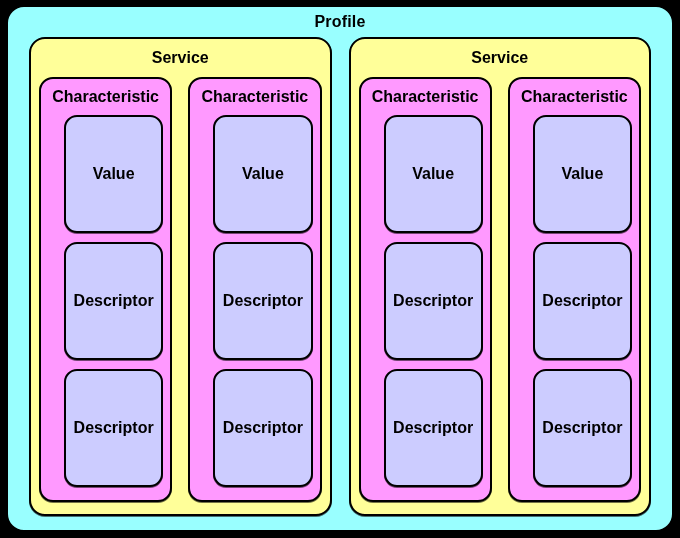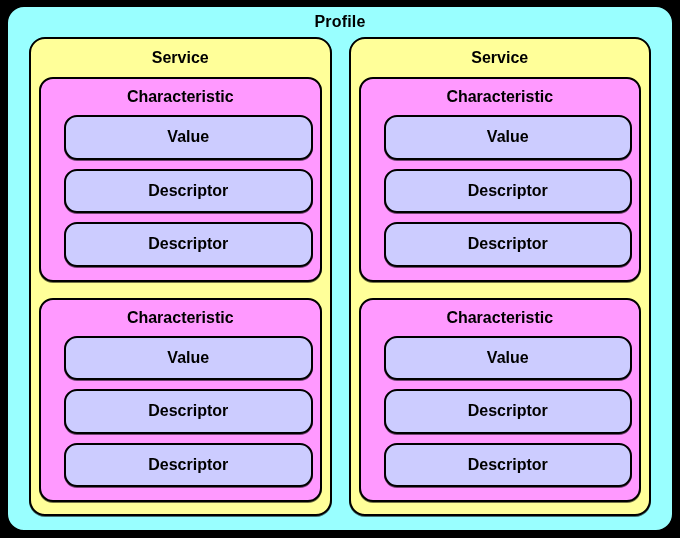--- a/index.html
+++ b/index.html
@@ -54,21 +54,21 @@
   .service-title {
     height: 38px;
     display: flex;
     align-items: center;
     justify-content: center;
     font-size: 16px;
   }
   .service-body {
     flex: 1;
     display: flex;
-    flex-direction: column;
+    flex-direction: row;
     gap: 16px;
     padding: 0 8px 12px 8px;
   }
   .characteristic {
     flex: 1;
     background: var(--color-characteristic, #FF99FF);
     border: 2px solid var(--color-border, #000);
     border-radius: 14px;
     display: flex;
     flex-direction: column;

